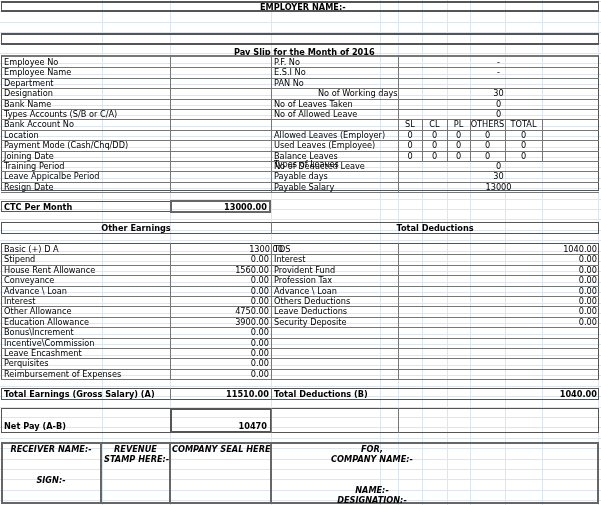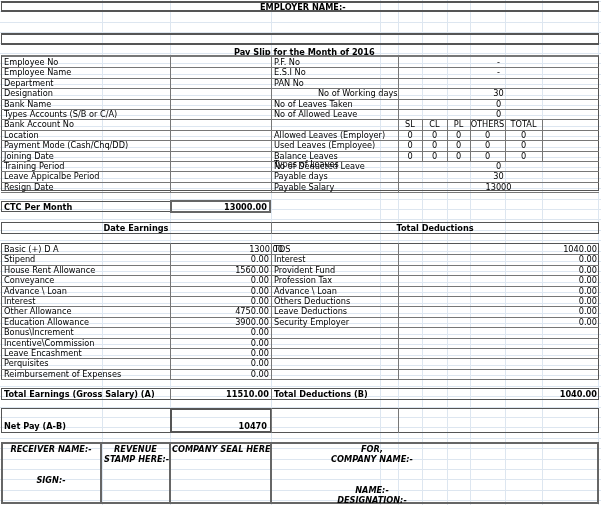--- a/index.html
+++ b/index.html
@@ -186,21 +186,21 @@
       <div class="cell c" style="left:398px;top:181.8px;width:201px;">13000</div>
     </div>
 
   <div class="box" style="left:1px;top:201px;width:270px;height:11px;"></div>
   <div class="box" style="left:170px;top:200px;width:101px;height:13px;border:2px solid #666;"></div>
   <div class="cell b" style="left:2px;top:202px;width:160px;">CTC Per Month</div>
   <div class="cell b r" style="left:172px;top:202px;width:97px;">13000.00</div>
 
   <div class="box" style="left:1px;top:222px;width:598px;height:12px;"></div>
   <div class="vl" style="left:271px;top:222px;height:12px;"></div>
-  <div class="cell b c" style="left:1px;top:223px;width:270px;">Date Earnings</div>
+  <div class="cell b c" style="left:1px;top:223px;width:270px;">Other Earnings</div>
   <div class="cell b c" style="left:271px;top:223px;width:328px;">Total Deductions</div>
 
   <div class="box" style="left:1px;top:243px;width:598px;height:137px;"></div>
   <div id="earn">
       <div class="hl" style="left:1px;top:254.4px;width:270px;"></div>
       <div class="cell" style="left:2px;top:244px;width:168px;">Basic (+) D A</div>
       <div class="cell r" style="left:170px;top:244px;width:101px;margin-left:14px;">1300.00</div>
       <div class="hl" style="left:1px;top:264.8px;width:270px;"></div>
       <div class="cell" style="left:2px;top:254.4px;width:168px;">Stipend</div>
       <div class="cell r" style="left:170px;top:254.4px;width:101px;">0.00</div>
@@ -261,21 +261,21 @@
       <div class="cell" style="left:272px;top:264.8px;width:126px;">Provident Fund</div>
       <div class="cell r" style="left:398px;top:264.8px;width:201px;">0.00</div>
       <div class="cell" style="left:272px;top:275.2px;width:126px;">Profession Tax</div>
       <div class="cell r" style="left:398px;top:275.2px;width:201px;">0.00</div>
       <div class="cell" style="left:272px;top:285.6px;width:126px;">Advance \ Loan</div>
       <div class="cell r" style="left:398px;top:285.6px;width:201px;">0.00</div>
       <div class="cell" style="left:272px;top:296px;width:126px;">Others Deductions</div>
       <div class="cell r" style="left:398px;top:296px;width:201px;">0.00</div>
       <div class="cell" style="left:272px;top:306.4px;width:126px;">Leave Deductions</div>
       <div class="cell r" style="left:398px;top:306.4px;width:201px;">0.00</div>
-      <div class="cell" style="left:272px;top:316.8px;width:126px;">Security Employer</div>
+      <div class="cell" style="left:272px;top:316.8px;width:126px;">Security Deposite</div>
       <div class="cell r" style="left:398px;top:316.8px;width:201px;">0.00</div>
       <div class="vl" style="left:398px;top:243px;height:137px;"></div>
     </div>
 
   <div class="box" style="left:1px;top:388px;width:598px;height:12px;"></div>
   <div class="cell b" style="left:2px;top:389px;width:168px;">Total Earnings (Gross Salary) (A)</div>
   <div class="cell b r" style="left:170px;top:389px;width:101px;">11510.00</div>
   <div class="cell b" style="left:272px;top:389px;width:126px;">Total Deductions (B)</div>
   <div class="cell b r" style="left:398px;top:389px;width:201px;">1040.00</div>
 

